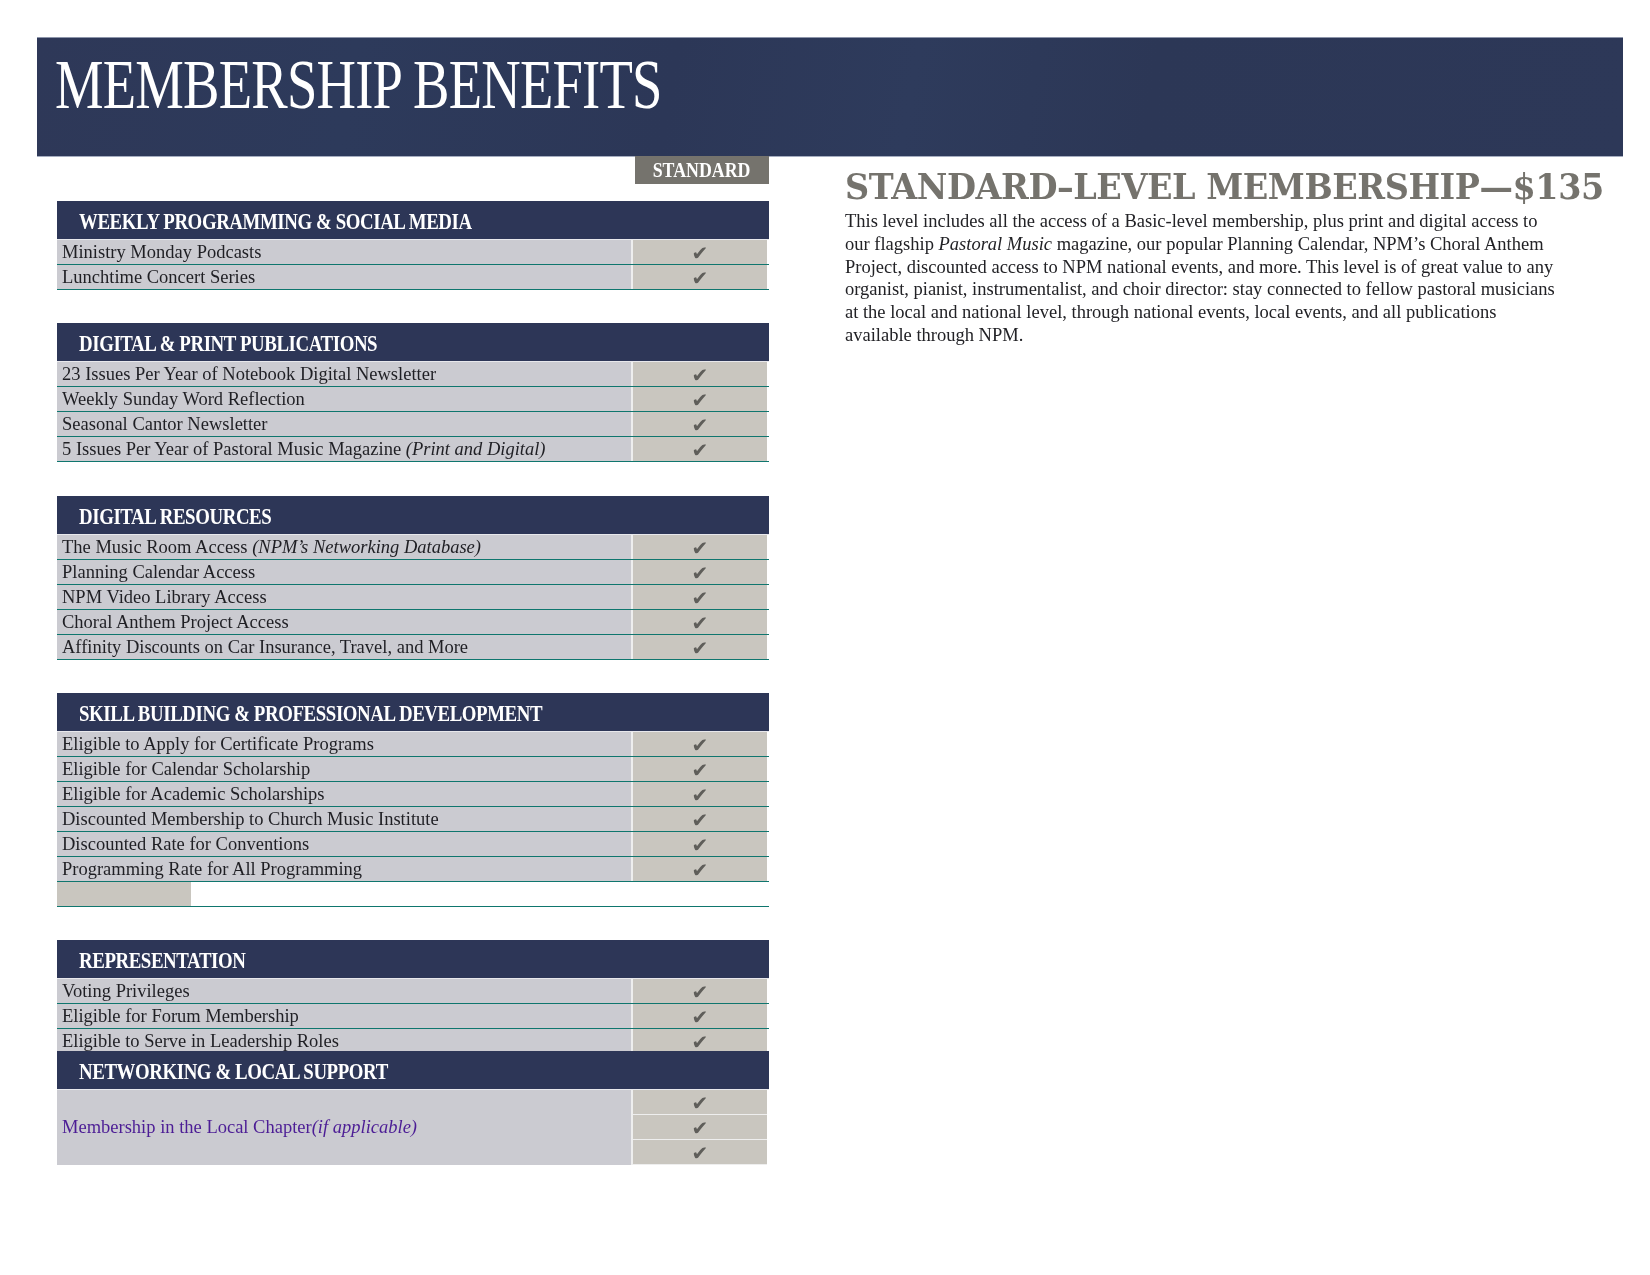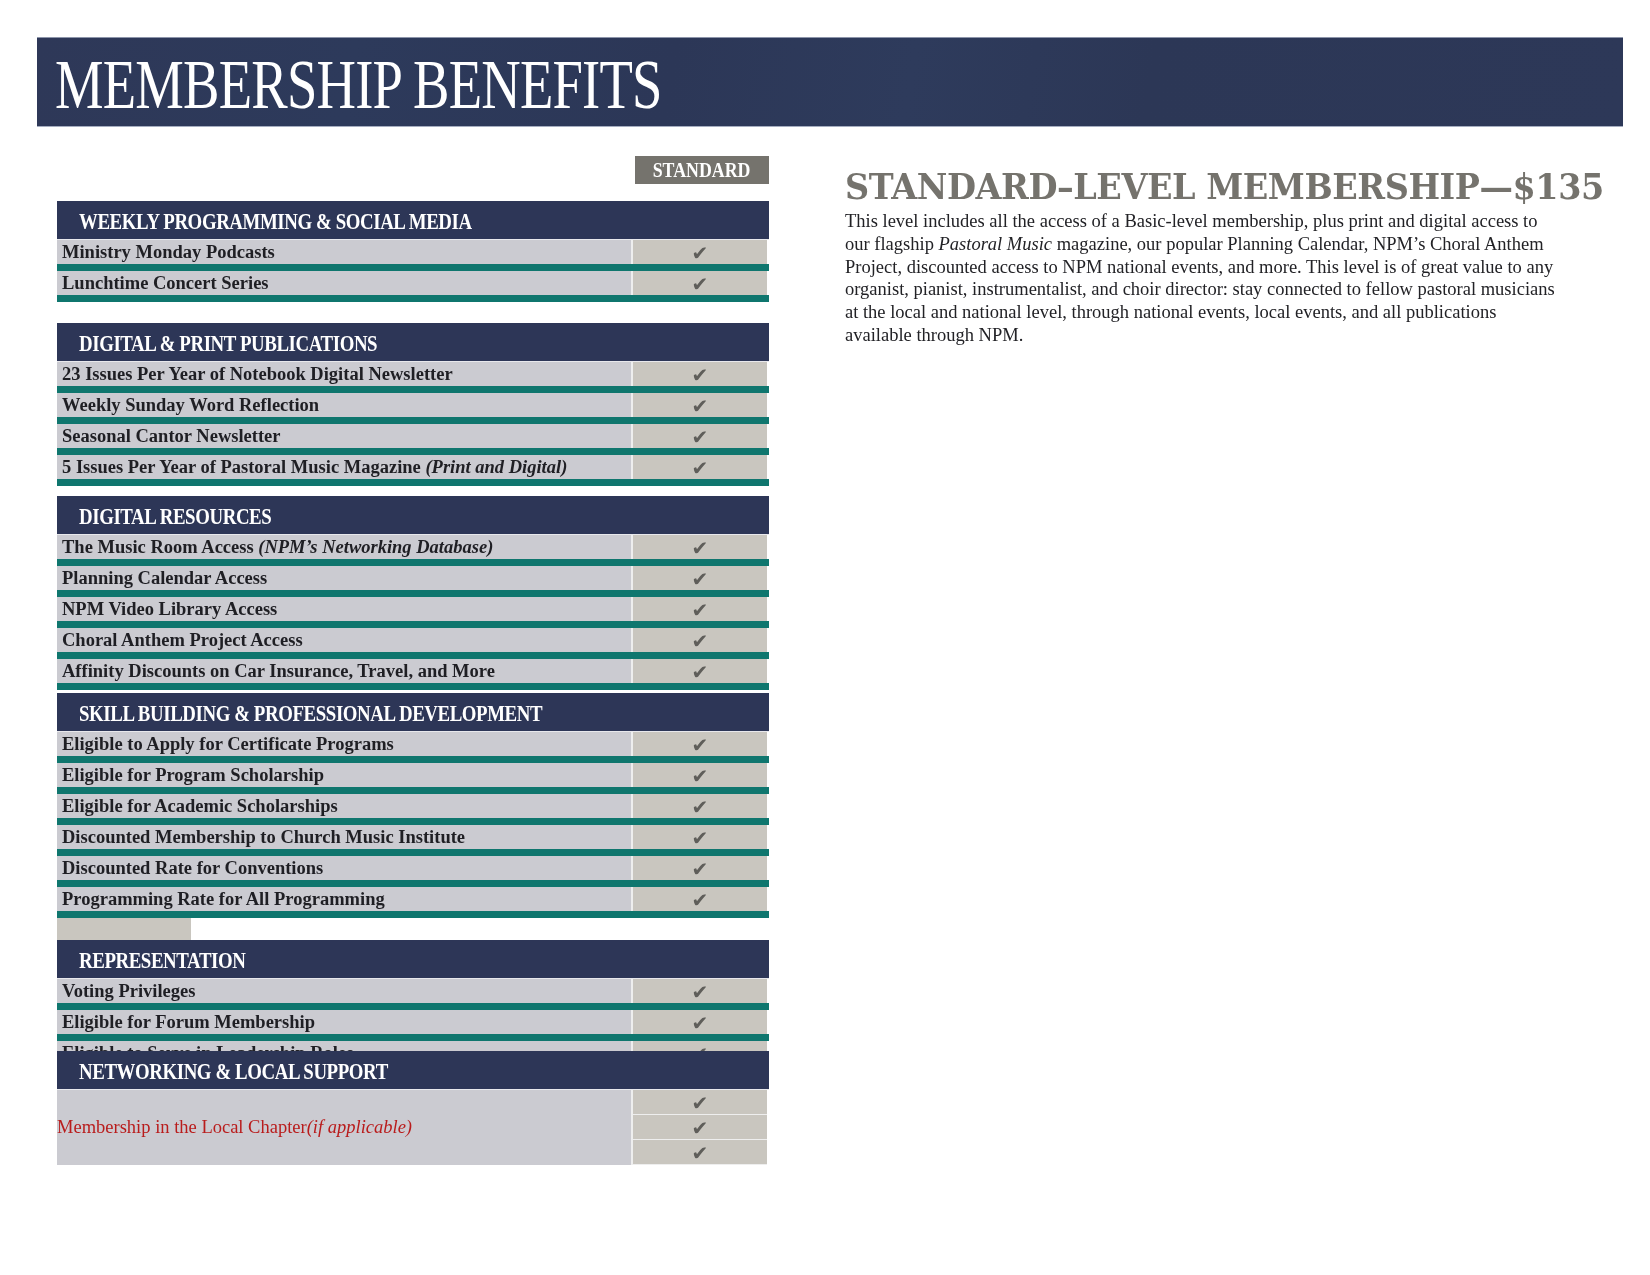--- a/index.html
+++ b/index.html
@@ -1,21 +1,21 @@
 <!DOCTYPE html>
 <html><head>
 <meta charset="utf-8">
 <style>
   html, body { margin: 0; padding: 0; }
   body {
     width: 1650px; height: 1275px; background: #ffffff; position: relative; overflow: hidden;
     font-family: "DejaVu Serif", "Liberation Serif", serif;
   }
   .banner {
-    position: absolute; left: 37px; top: 37px; width: 1586px; height: 90px;
+    position: absolute; left: 37px; top: 37px; width: 1586px; height: 120px;
     background: linear-gradient(100deg, #2e3858 0%, #2d3a5b 20%, #2c3757 40%, #2e3b5c 55%, #2c3756 70%, #2d3858 100%);
     border-top: 1px solid #8d95aa; border-bottom: 1px solid #a5adc0;
     box-sizing: border-box;
   }
   .banner-title {
     position: absolute; left: 18px; top: 10px; margin: 0;
     font-family: "Liberation Serif", "DejaVu Serif", serif; font-weight: normal;
     color: #ffffff; font-size: 70px; line-height: 74px; letter-spacing: -1px;
     transform: scaleX(0.78); transform-origin: left center; white-space: nowrap;
   }
@@ -28,36 +28,36 @@
   .std-tag span { display: inline-block; transform: scaleX(0.85); }
 
   .section { position: absolute; left: 57px; width: 712px; }
   .sec-head {
     height: 39px; background: #2d3657; color: #fff; box-sizing: border-box;
     padding-left: 22px;
     font-family: "Liberation Serif", serif; font-weight: bold; font-size: 23px; line-height: 42px;
     white-space: nowrap; border-bottom: 1px solid #e8e8ec;
   }
   .sec-head span { display: inline-block; transform: scaleX(0.82); transform-origin: left center; letter-spacing: -0.5px; }
-  .row { display: flex; height: 24px; border-bottom: 7px solid #0f766e; box-sizing: content-box; font-weight: bold; }
+  .row { display: flex; height: 24px; border-bottom: 1px solid #0f766e; box-sizing: content-box; }
   .row .label {
     flex: 0 0 576px; background: #cbcbd1; box-sizing: border-box; padding-left: 5px;
     font-family: "Liberation Serif", serif; font-size: 18.5px; line-height: 25px; color: #1f1f24;
     white-space: nowrap; overflow: hidden; border-right: 2px solid #eeeeee;
   }
   .row .label em { font-style: italic; }
   .row .check {
     flex: 0 0 134px; background: #c9c6bf; text-align: center; color: #5f5e5a;
     font-size: 20px; line-height: 26px; font-family: "DejaVu Sans", sans-serif;
   }
   .merged { display: flex; }
   .merged .label {
-    flex: 0 0 576px; background: #cbcbd1; box-sizing: border-box; 
+    flex: 0 0 576px; background: #cbcbd1; box-sizing: border-box; padding-left: 5px;
     display: flex; align-items: center; border-right: 2px solid #eeeeee;
-    font-family: "Liberation Serif", serif; font-size: 18.5px; color: #b91c1c; white-space: nowrap;
+    font-family: "Liberation Serif", serif; font-size: 18.5px; color: #4c1d95; white-space: nowrap;
   }
   .merged .checks { flex: 0 0 134px; }
   .merged .checks .check {
     height: 24px; background: #c9c6bf; text-align: center; color: #5f5e5a;
     font-size: 20px; line-height: 26px; border-bottom: 1px solid #eeeeee;
     font-family: "DejaVu Sans", sans-serif;
   }
 
   .right-heading {
     position: absolute; left: 845px; top: 166px; margin: 0; white-space: nowrap;
@@ -136,21 +136,21 @@
     </div>
 </div>
 
 <div class="section" style="top:693px;">
   <div class="sec-head"><span>SKILL BUILDING &amp; PROFESSIONAL DEVELOPMENT</span></div>
   <div class="row">
       <div class="label"><span>Eligible to Apply for Certificate Programs</span></div>
       <div class="check">✔</div>
     </div>
   <div class="row">
-      <div class="label"><span>Eligible for Program Scholarship</span></div>
+      <div class="label"><span>Eligible for Calendar Scholarship</span></div>
       <div class="check">✔</div>
     </div>
   <div class="row">
       <div class="label"><span>Eligible for Academic Scholarships</span></div>
       <div class="check">✔</div>
     </div>
   <div class="row">
       <div class="label"><span>Discounted Membership to Church Music Institute</span></div>
       <div class="check">✔</div>
     </div>

